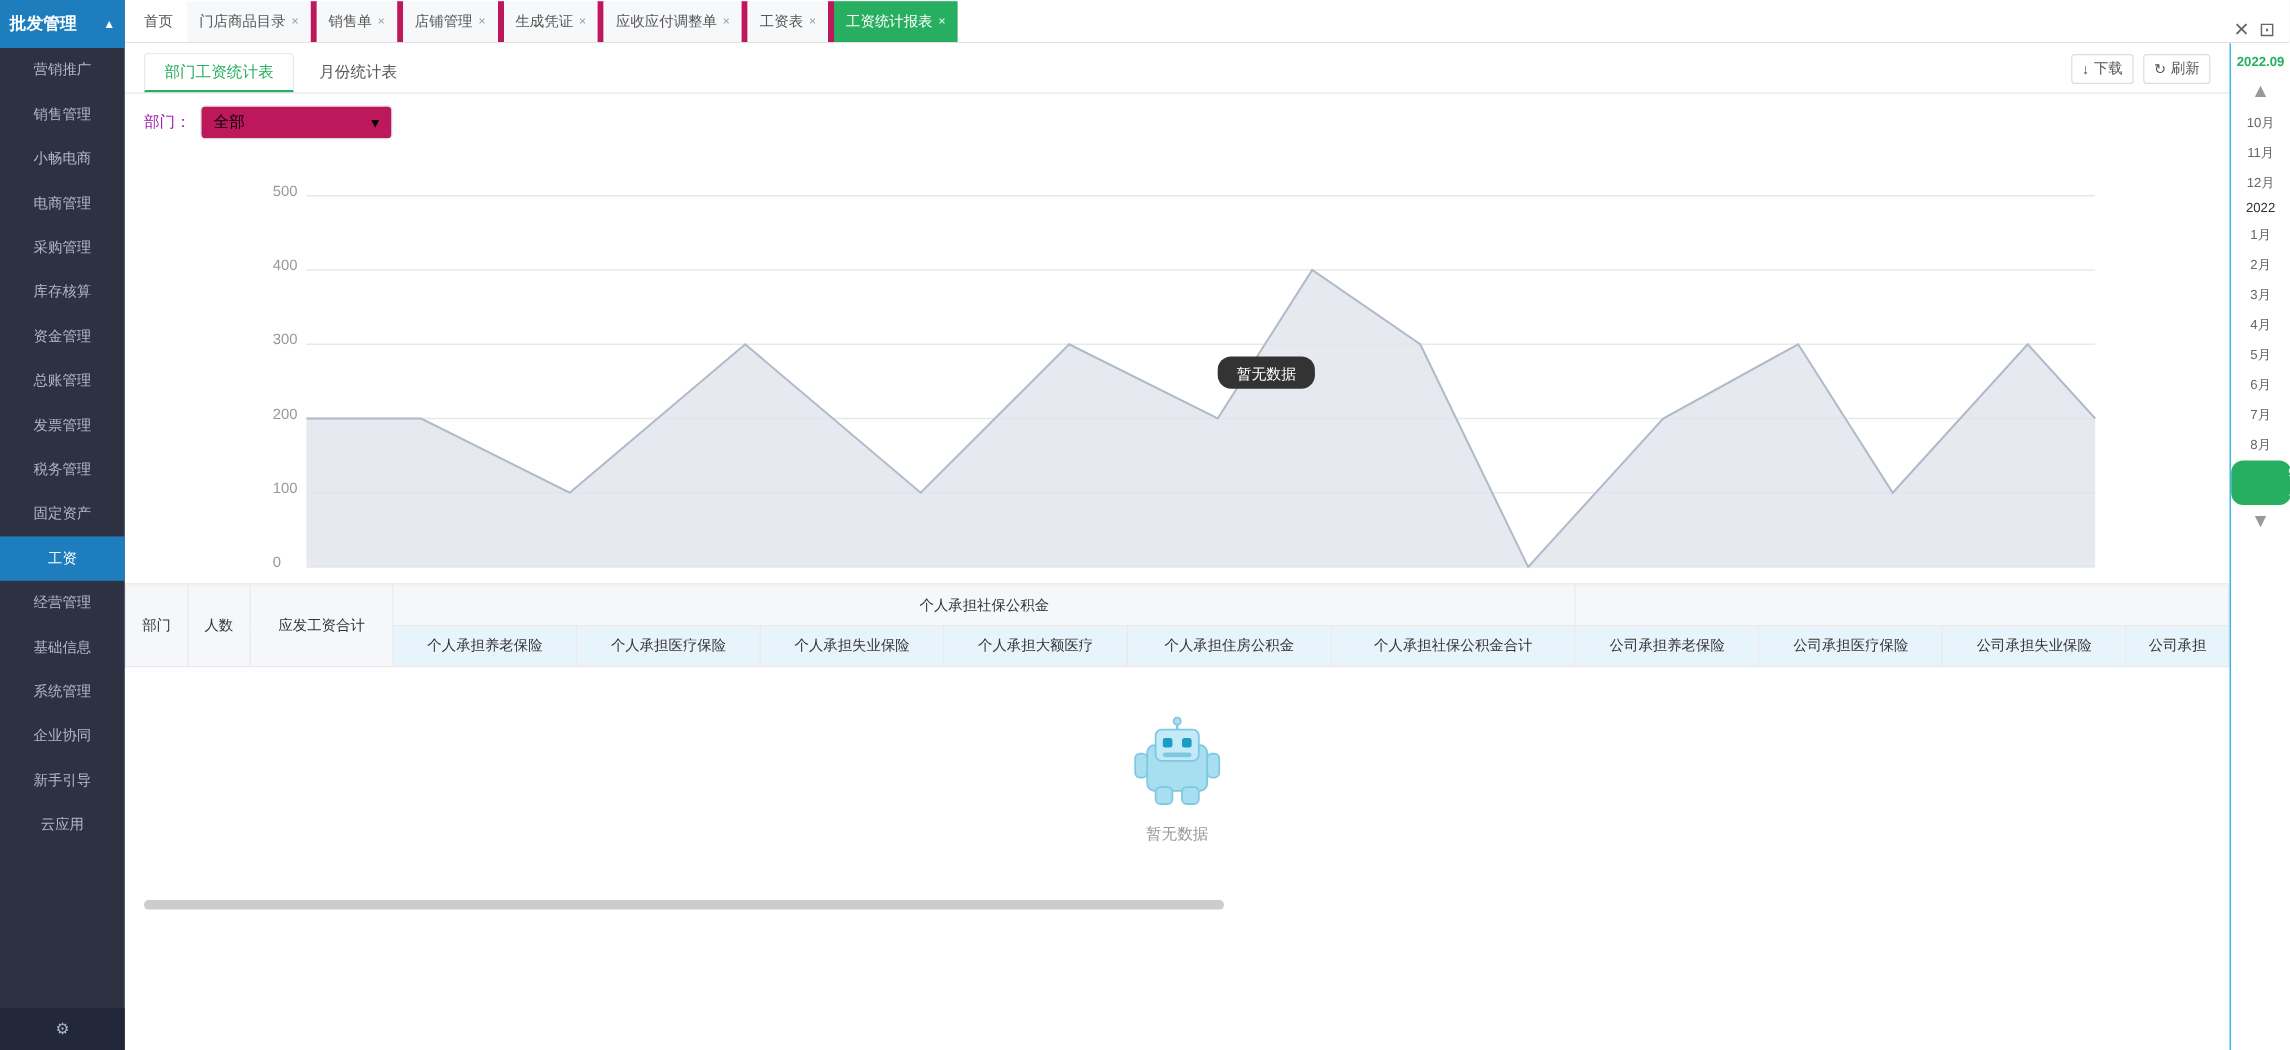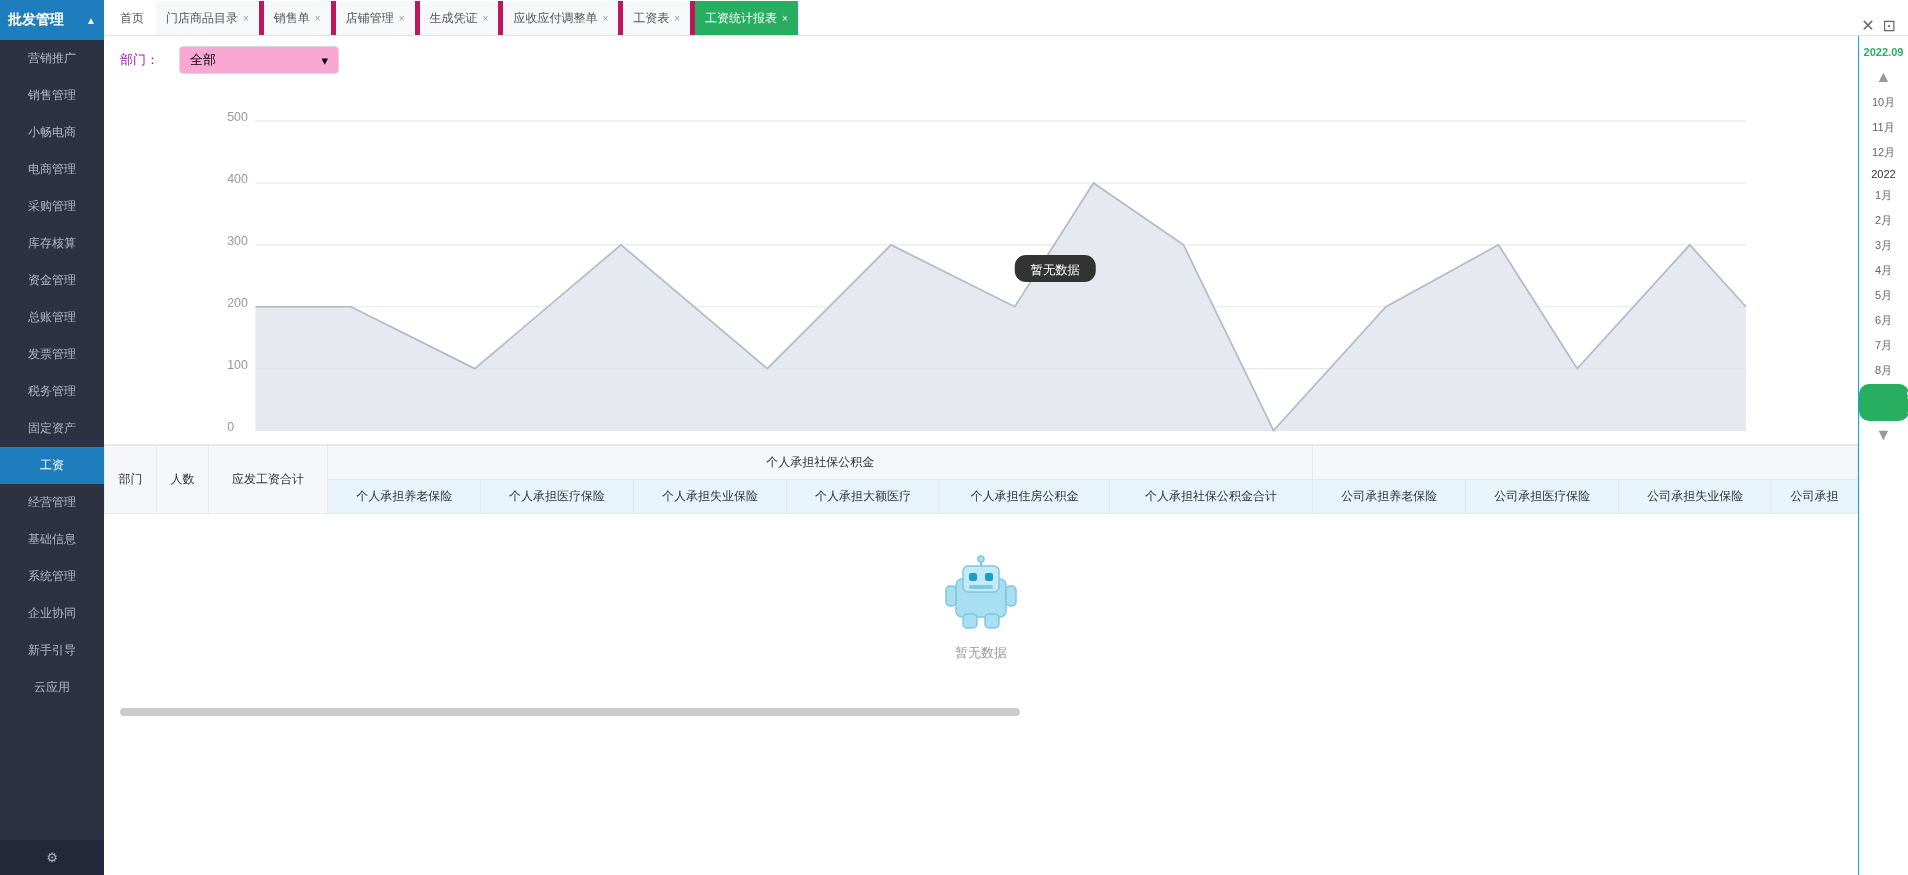--- a/index.html
+++ b/index.html
@@ -166,26 +166,25 @@
       gap: 8px;
       flex-shrink: 0;
     }
     .filter-label { font-size: 13px; color: #a21caf; }
     .filter-select {
       display: flex;
       align-items: center;
       border: 1px solid #d9d9d9;
       border-radius: 4px;
       padding: 4px 10px;
-      background: #f9a8d4;
+      background: #be185d;
       cursor: pointer;
       min-width: 160px;
       justify-content: space-between;
       font-size: 13px;
-      margin-left: 12px;
     }
 
     
     .chart-area {
       flex-shrink: 0;
       padding: 0 16px;
       height: 360px;
       position: relative;
     }
 
@@ -360,20 +359,36 @@
     </div>
     <div class="tab-bar-end">
       <span title="关闭">✕</span>
       <span title="还原">⊡</span>
     </div>
   </div>
 
   <div class="content">
     <div class="content-inner">
 
+      <div class="sub-tabs">
+        <div class="sub-tabs-left">
+          <div class="sub-tab active">部门工资统计表</div>
+          <div class="sub-tab">月份统计表</div>
+        </div>
+        <div class="sub-tabs-right">
+          <button class="btn-toolbar">
+            <span>↓</span>
+            <span>下载</span>
+          </button>
+          <button class="btn-toolbar">
+            <span>↻</span>
+            <span>刷新</span>
+          </button>
+        </div>
+      </div>
 
       <div class="filter-row">
         <span class="filter-label">部门：</span>
         <div class="filter-select">
           <span>全部</span>
           <span>▾</span>
         </div>
       </div>
 
       <div class="chart-area">

